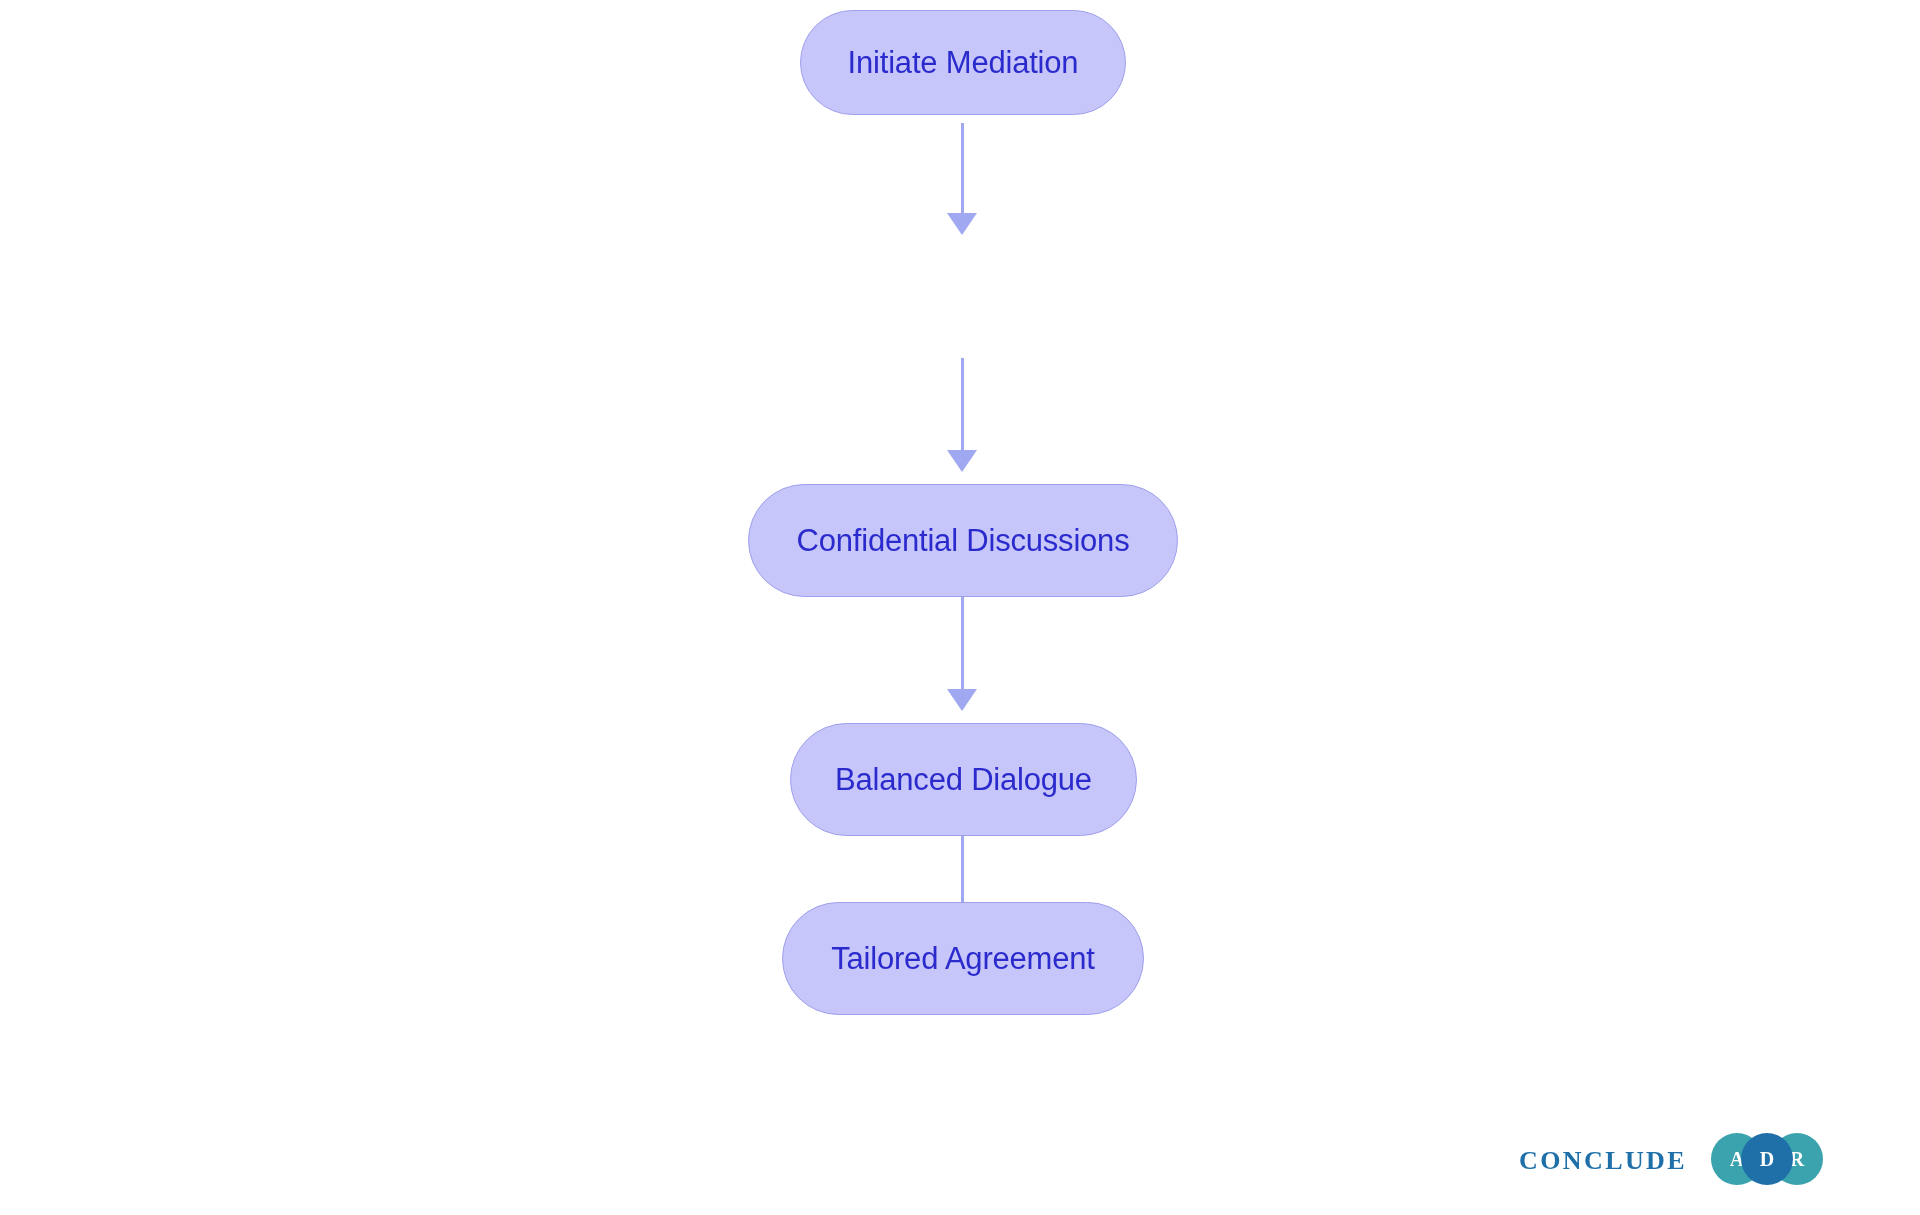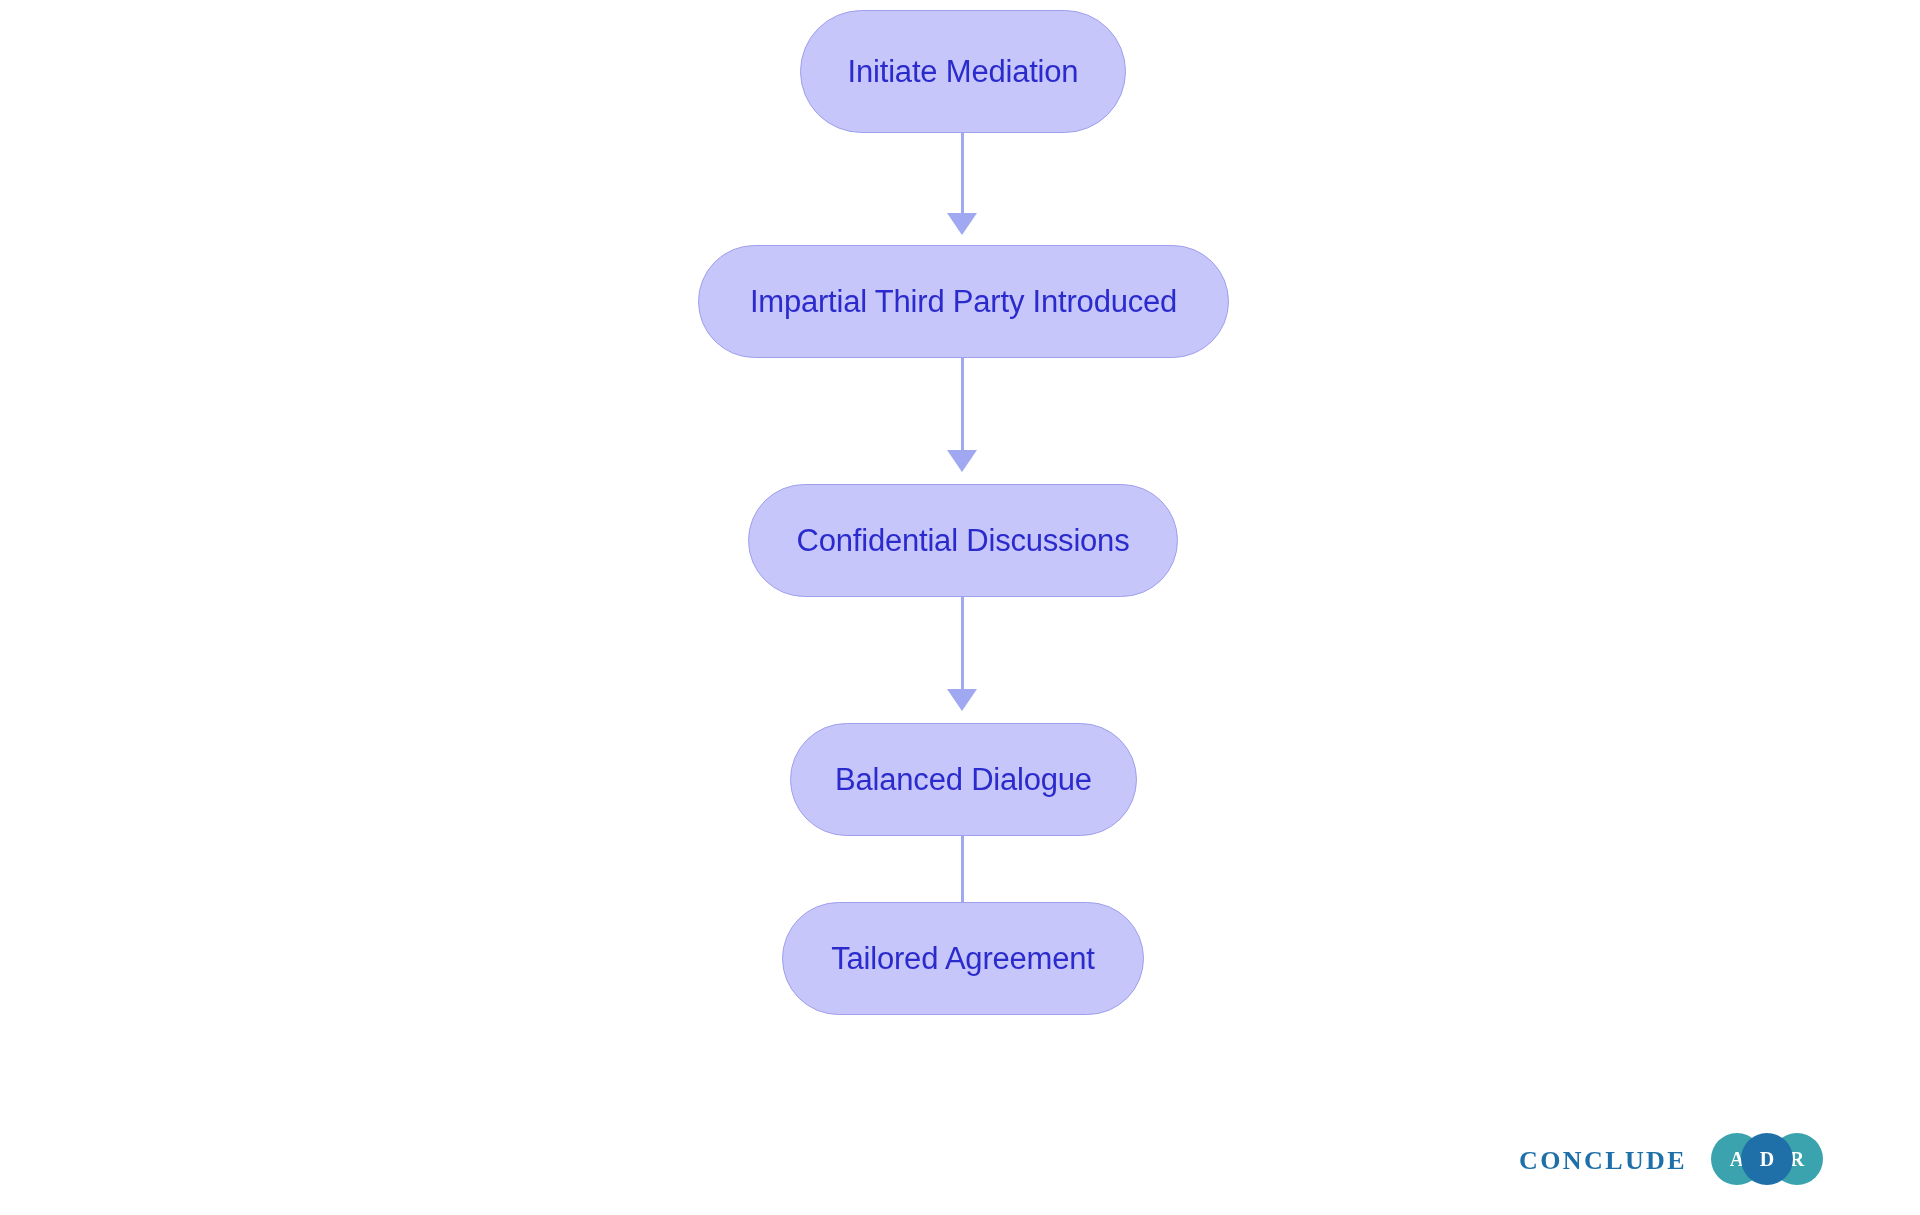--- a/index.html
+++ b/index.html
@@ -41,21 +41,21 @@
     color: #2b2bcd;
     font-family: "Liberation Sans", sans-serif;
     font-size: 31px;
     font-weight: 400;
     letter-spacing: -0.2px;
     line-height: 1;
     white-space: nowrap;
     text-align: center;
   }
 
-  #node-0 { left: 800px;  top: 10px;   width: 326px; height: 123px; }
+  #node-0 { left: 800px;  top: 10px;   width: 326px; height: 105px; }
   #node-1 { left: 698px;  top: 245px;  width: 531px; height: 113px; }
   #node-2 { left: 748px;  top: 484px;  width: 430px; height: 113px; align-items: center; }
   #node-3 { left: 790px;  top: 723px;  width: 347px; height: 113px; }
   #node-4 { left: 782px;  top: 902px;  width: 362px; height: 113px; }
 
   
   .connector {
     position: absolute;
     left: 961px;
     width: 3px;
@@ -142,23 +142,20 @@
   <div class="connector" id="conn-2"></div>
   <div class="arrowhead" id="arrow-2"></div>
 
   <div class="connector" id="conn-3"></div>
   <div class="arrowhead" id="arrow-3"></div>
 
   <div class="node" id="node-0">
     <span class="node-label">Initiate Mediation</span>
   </div>
 
-  <div class="node" id="node-1">
-    <span class="node-label">Impartial Third Party Introduced</span>
-  </div>
 
   <div class="node" id="node-2">
     <span class="node-label">Confidential Discussions</span>
   </div>
 
   <div class="node" id="node-3">
     <span class="node-label">Balanced Dialogue</span>
   </div>
 
   <div class="node" id="node-4">

